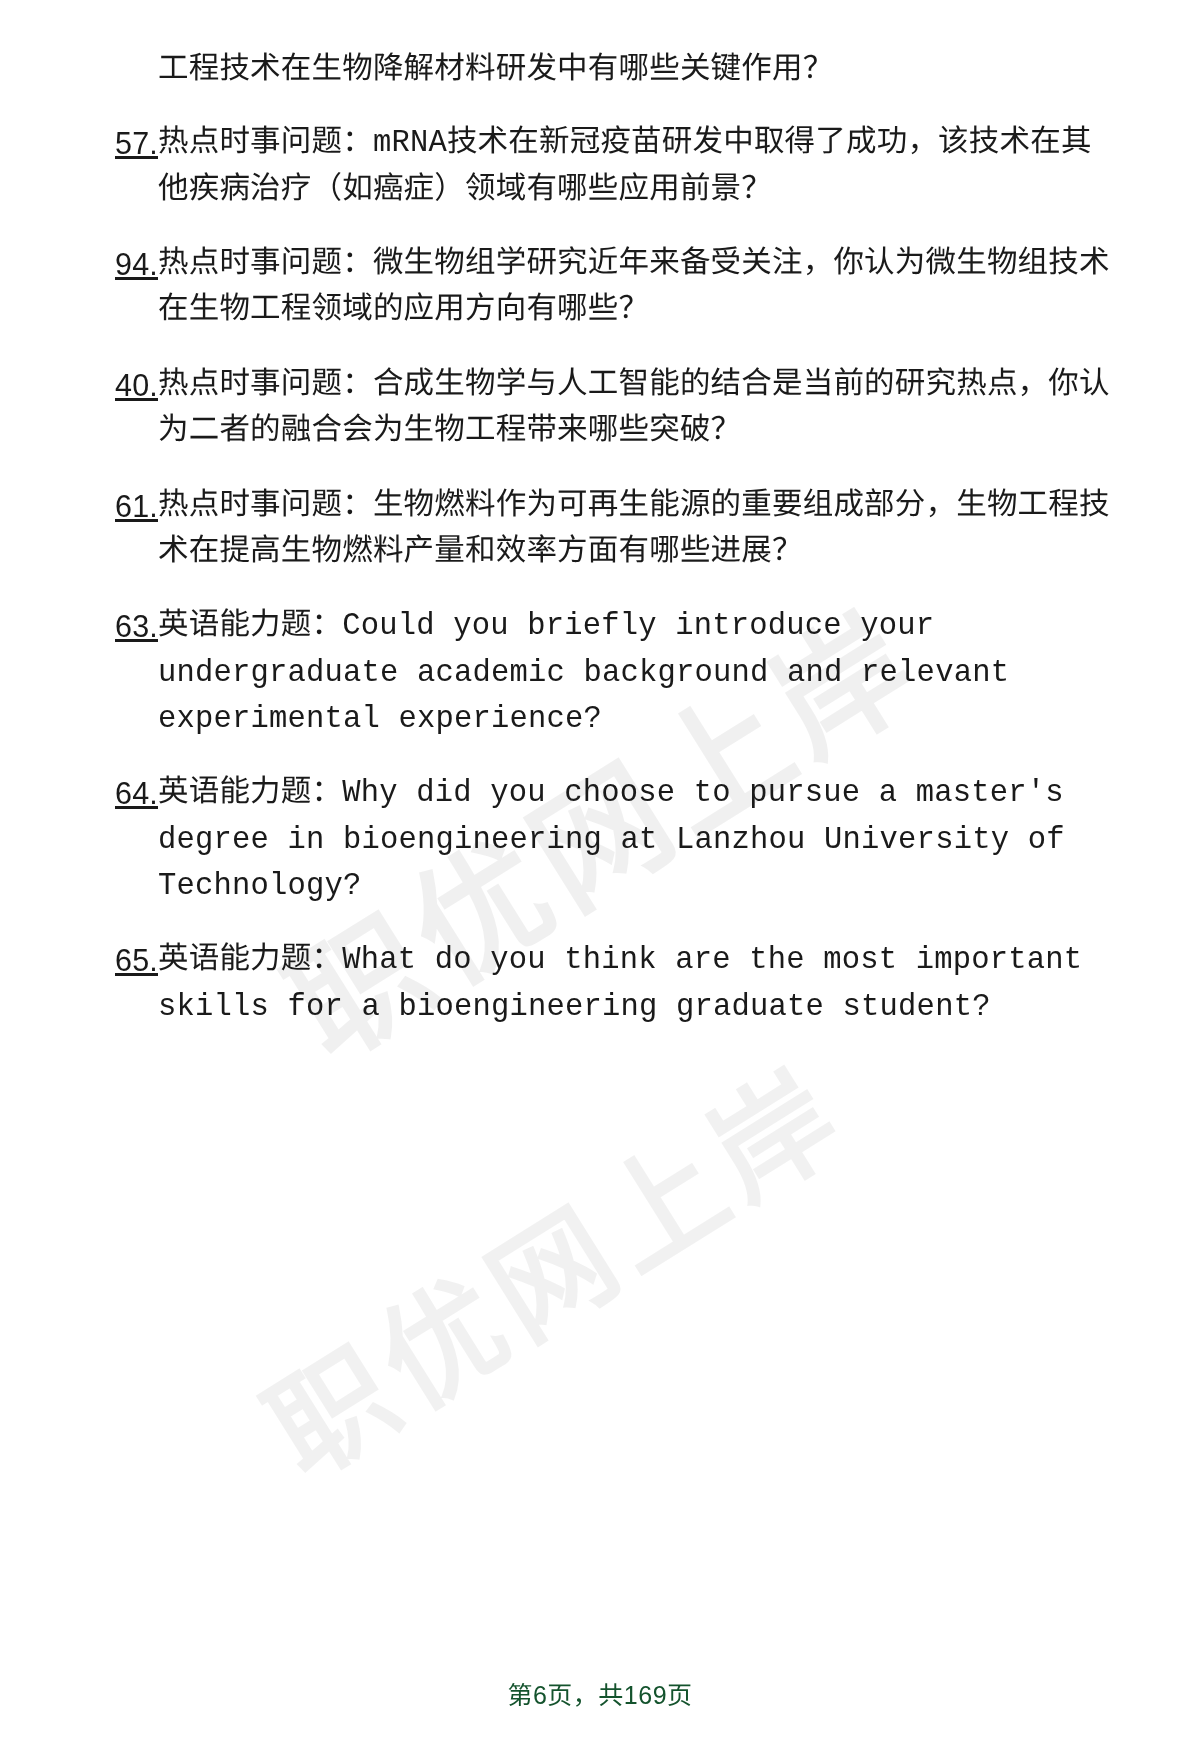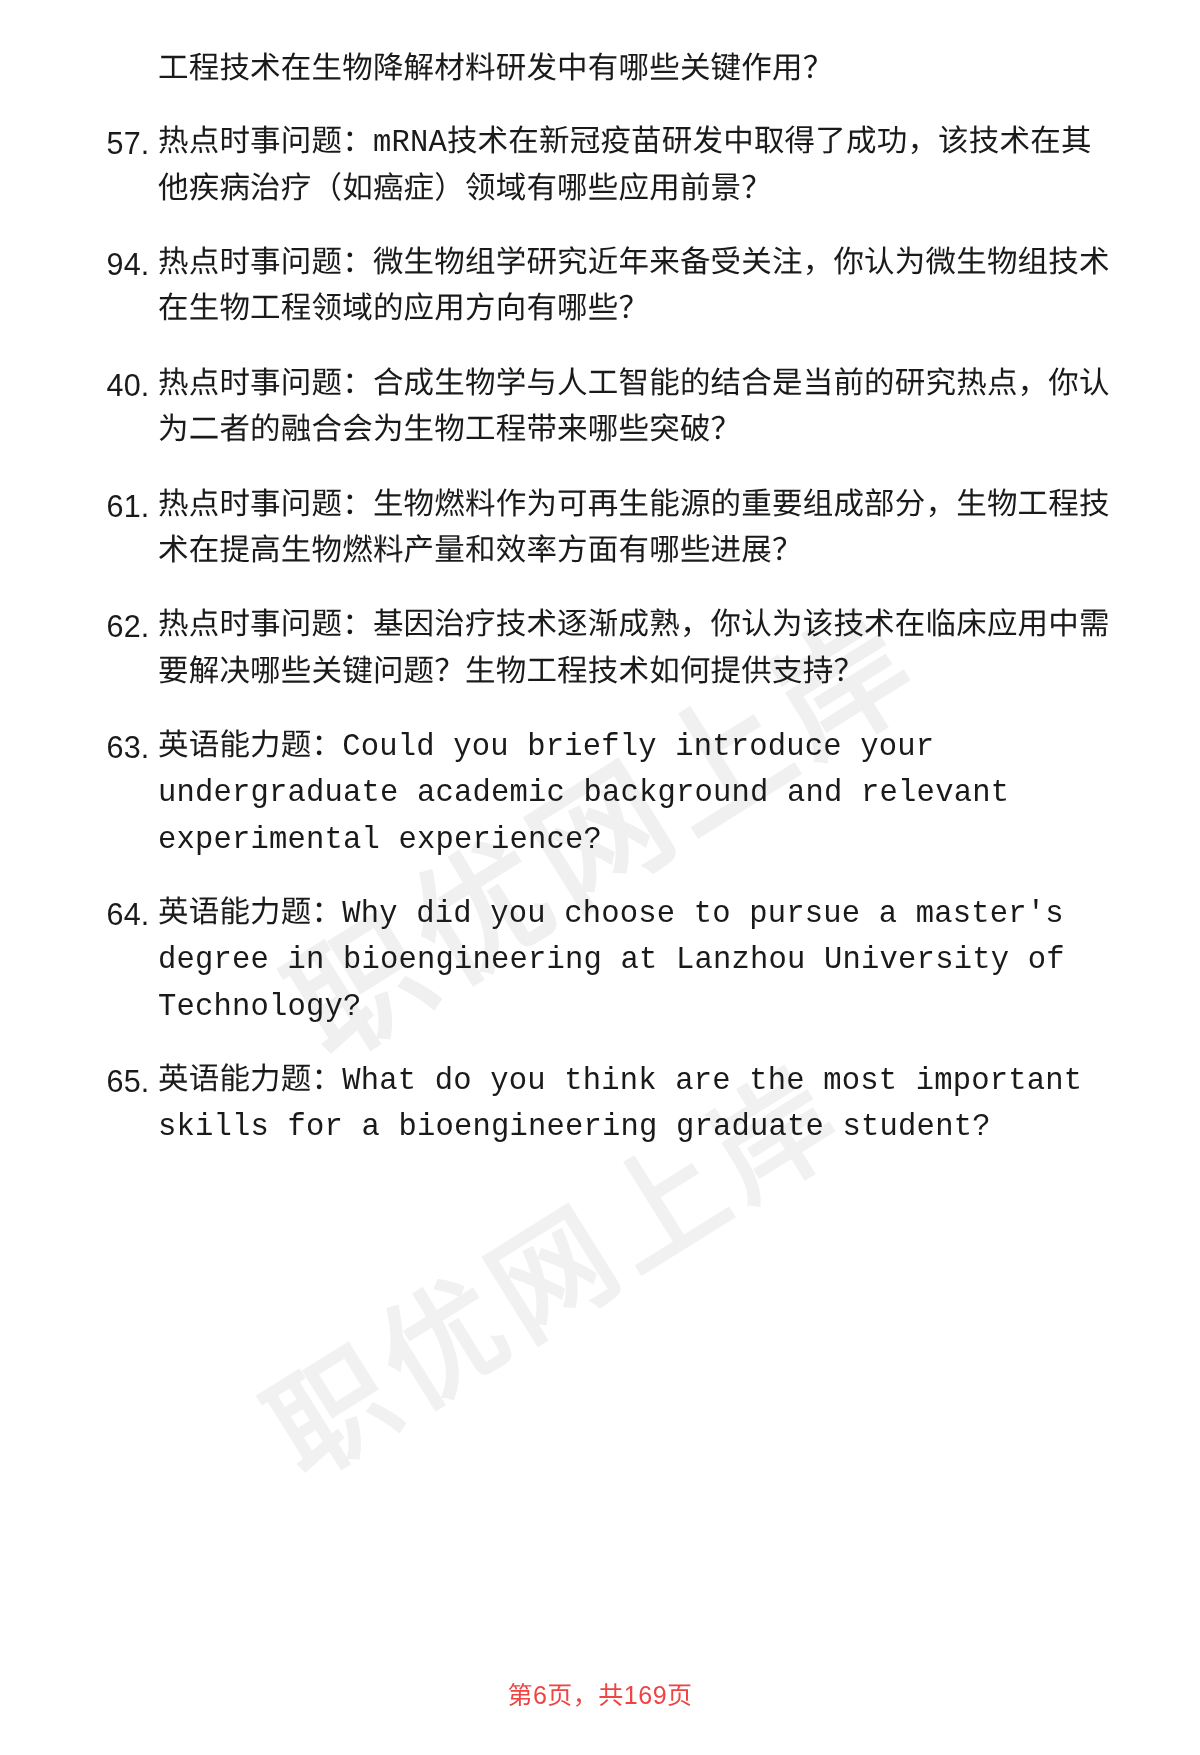--- a/index.html
+++ b/index.html
@@ -73,24 +73,25 @@
   li.qitem {
     display: flex;
     align-items: flex-start;
     margin: 0 0 28px 0;
     font-size: 30.5px;
     line-height: 1.52;
   }
   li.qitem .num {
     flex: 0 0 auto;
     width: 68px;
-    text-align: center;
+    text-align: right;
     padding-left: 8px;
     box-sizing: border-box;
     letter-spacing: 0.2px;
+    text-decoration: underline;
   }
   li.qitem .qtext {
     flex: 1 1 auto;
     letter-spacing: 0.2px;
     text-align: left;
     word-break: break-word;
     font-family: Liberation Mono, monospace;
   }
   li.qitem .qtext .label {
     white-space: nowrap;
@@ -98,21 +99,21 @@
 
   
   .footer {
     position: absolute;
     left: 0;
     right: 0;
     bottom: 44px;
     z-index: 1;
     text-align: center;
     font-size: 25px;
-    color: #ef4444;
+    color: #14532d;
     letter-spacing: 0.5px;
   }
 </style>
 </head>
 <body>
 
 <div class="page">
 
   <div class="watermark-layer">
     <div class="watermark">职优网上岸</div>
@@ -139,24 +140,20 @@
       <li class="qitem">
         <span class="num">40.</span>
         <span class="qtext"><span class="label">热点时事问题：</span><span>合成生物学与人工智能的结合是当前的研究热点，你认为二者的融合会为生物工程带来哪些突破？</span></span>
       </li>
 
       <li class="qitem">
         <span class="num">61.</span>
         <span class="qtext"><span class="label">热点时事问题：</span><span>生物燃料作为可再生能源的重要组成部分，生物工程技术在提高生物燃料产量和效率方面有哪些进展？</span></span>
       </li>
 
-      <li class="qitem">
-        <span class="num">62.</span>
-        <span class="qtext"><span class="label">热点时事问题：</span><span>基因治疗技术逐渐成熟，你认为该技术在临床应用中需要解决哪些关键问题？生物工程技术如何提供支持？</span></span>
-      </li>
 
       <li class="qitem">
         <span class="num">63.</span>
         <span class="qtext"><span class="label">英语能力题：</span><span>Could you briefly introduce your undergraduate academic background and relevant experimental experience?</span></span>
       </li>
 
       <li class="qitem">
         <span class="num">64.</span>
         <span class="qtext"><span class="label">英语能力题：</span><span>Why did you choose to pursue a master's degree in bioengineering at Lanzhou University of Technology?</span></span>
       </li>

